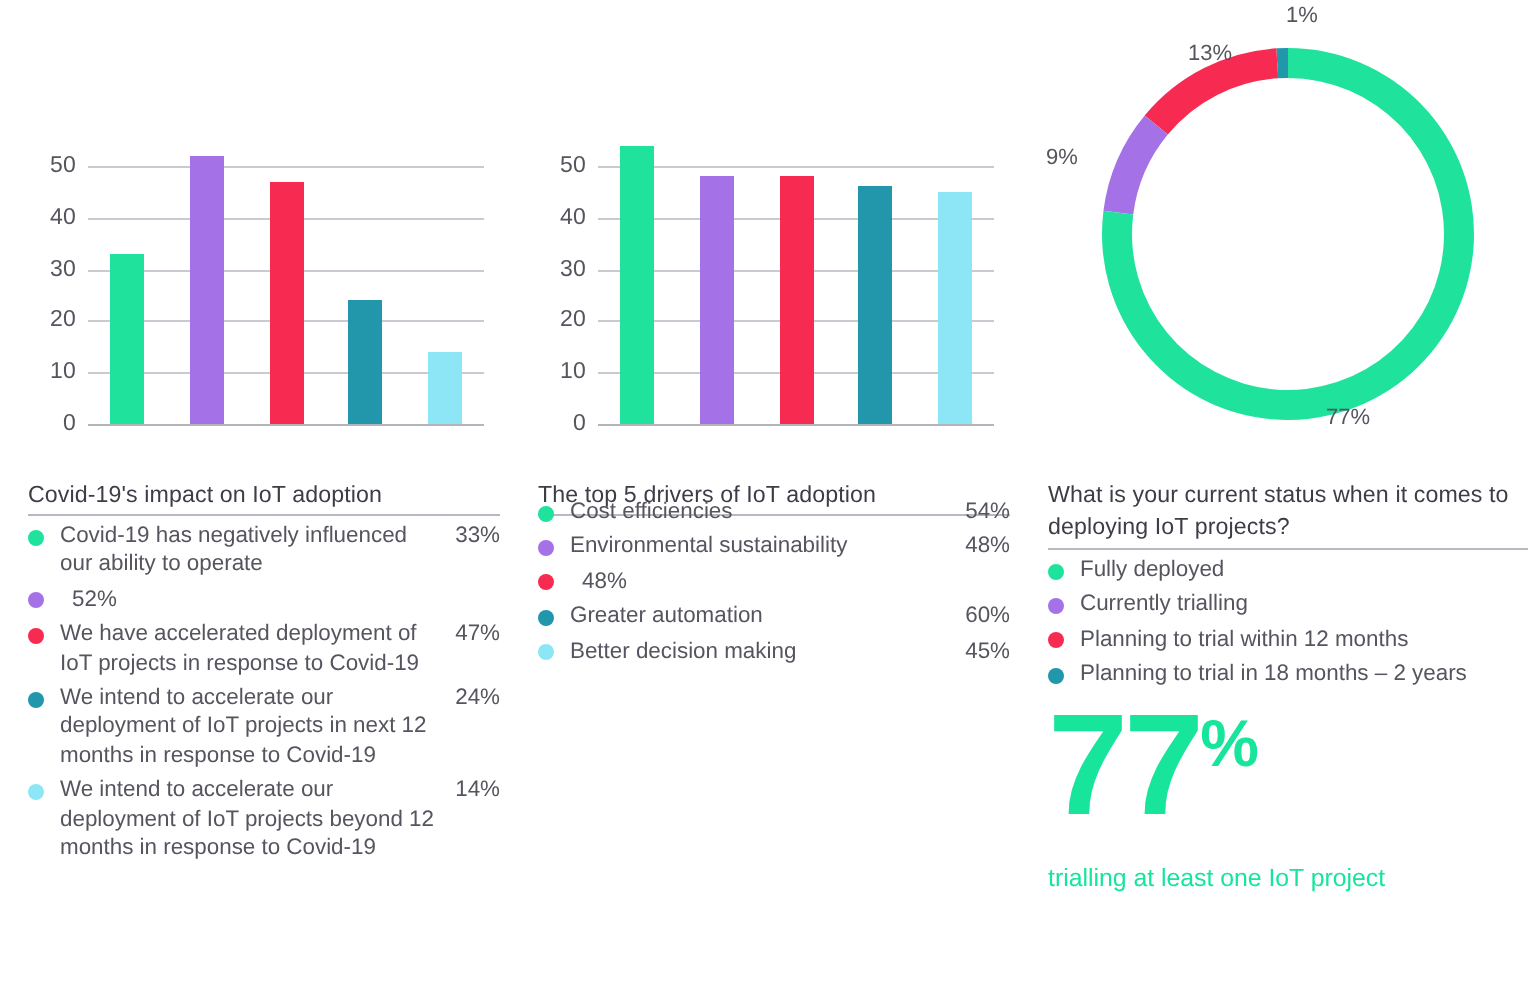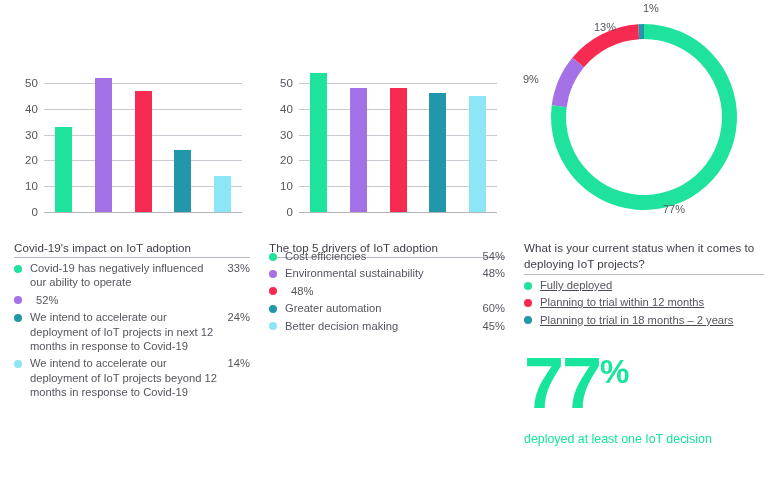--- a/index.html
+++ b/index.html
@@ -188,20 +188,25 @@
       <div class="lrow">
         <span class="dot" style="background: rgb(31, 227, 156);"></span>
         <span class="ltext">Covid-19 has negatively influenced our ability to operate</span>
         <span class="lval">33%</span>
       </div>
       <div class="lrow">
         <span class="dot" style="background: rgb(164, 114, 230);"></span>
         <span class="lval">52%</span>
       </div>
       <div class="lrow">
+        <span class="dot" style="background: rgb(247, 43, 81);"></span>
+        <span class="ltext">We have accelerated deployment of IoT projects in response to Covid-19</span>
+        <span class="lval">47%</span>
+      </div>
+      <div class="lrow">
         <span class="dot" style="background: rgb(34, 150, 171);"></span>
         <span class="ltext">We intend to accelerate our deployment of IoT projects in next 12 months in response to Covid-19</span>
         <span class="lval">24%</span>
       </div>
       <div class="lrow">
         <span class="dot" style="background: rgb(140, 230, 245);"></span>
         <span class="ltext">We intend to accelerate our deployment of IoT projects beyond 12 months in response to Covid-19</span>
         <span class="lval">14%</span>
       </div>
     </div>
@@ -264,36 +269,40 @@
 <div class="panel" id="panel-right">
   <div id="donut-wrap"><svg width="212" height="212" viewBox="0 0 212 212">
         <path d="M 106 13 A 93 93 0 0 0 100.16048168377388 13.183514256170739 L 101.10233947671357 28.153915182594815 A 78 78 0 0 1 106 28 Z" fill="#2296ab"></path>
         <path d="M 100.16048168377388 13.183514256170739 A 93 93 0 0 0 34.342268421851614 46.71956895337184 L 45.89996706348845 56.280928799602194 A 78 78 0 0 1 101.10233947671357 28.153915182594815 Z" fill="#f72b51"></path>
         <path d="M 34.342268421851614 46.71956895337184 A 93 93 0 0 0 13.733332777753574 94.34400927851968 L 28.615053297470737 96.22400778198424 A 78 78 0 0 1 45.89996706348845 56.280928799602194 Z" fill="#a472e6"></path>
         <path d="M 13.733332777753574 94.34400927851968 A 93 93 0 1 0 106.00000000000003 13 L 106.00000000000003 28 A 78 78 0 1 1 28.615053297470737 96.22400778198424 Z" fill="#1fe39c"></path>
       </svg><div class="donut-label" style="left: 105px; top: -9px;">1%</div><div class="donut-label" style="left: 56px; top: 10px;">13%</div><div class="donut-label" style="left: -15px; top: 62px;">9%</div><div class="donut-label" style="left: 125px; top: 192px;">77%</div></div>
 
   <div class="sec-title" style="left:9px; top:240px; width:240px; line-height:16px;">What is your current status when it comes to deploying IoT projects?</div>
   <div class="rule" style="left:9px; top:274px; width:240px;"></div>
-  <div class="legend" style="left:9px; top:278px; width:240px;text-decoration:underline;">
+  <div class="legend" style="left:9px; top:278px; width:240px;">
       <div class="lrow">
         <span class="dot" style="background: rgb(31, 227, 156);"></span>
         <span class="ltext">Fully deployed</span>
+      </div>
+      <div class="lrow">
+        <span class="dot" style="background: rgb(164, 114, 230);"></span>
+        <span class="ltext">Currently trialling</span>
       </div>
       <div class="lrow">
         <span class="dot" style="background: rgb(247, 43, 81);"></span>
         <span class="ltext">Planning to trial within 12 months</span>
       </div>
       <div class="lrow">
         <span class="dot" style="background: rgb(34, 150, 171);"></span>
         <span class="ltext">Planning to trial in 18 months – 2 years</span>
       </div>
     </div>
 
   <div id="big-stat">
     <div>
       <span class="big-number">77</span><span class="big-pct">%</span>
     </div>
     <div class="big-caption">
-      <div>deployed at least one IoT decision</div>
+      <div>trialling at least one IoT project</div>
     </div>
   </div>
 </div>
 
 </body></html>

